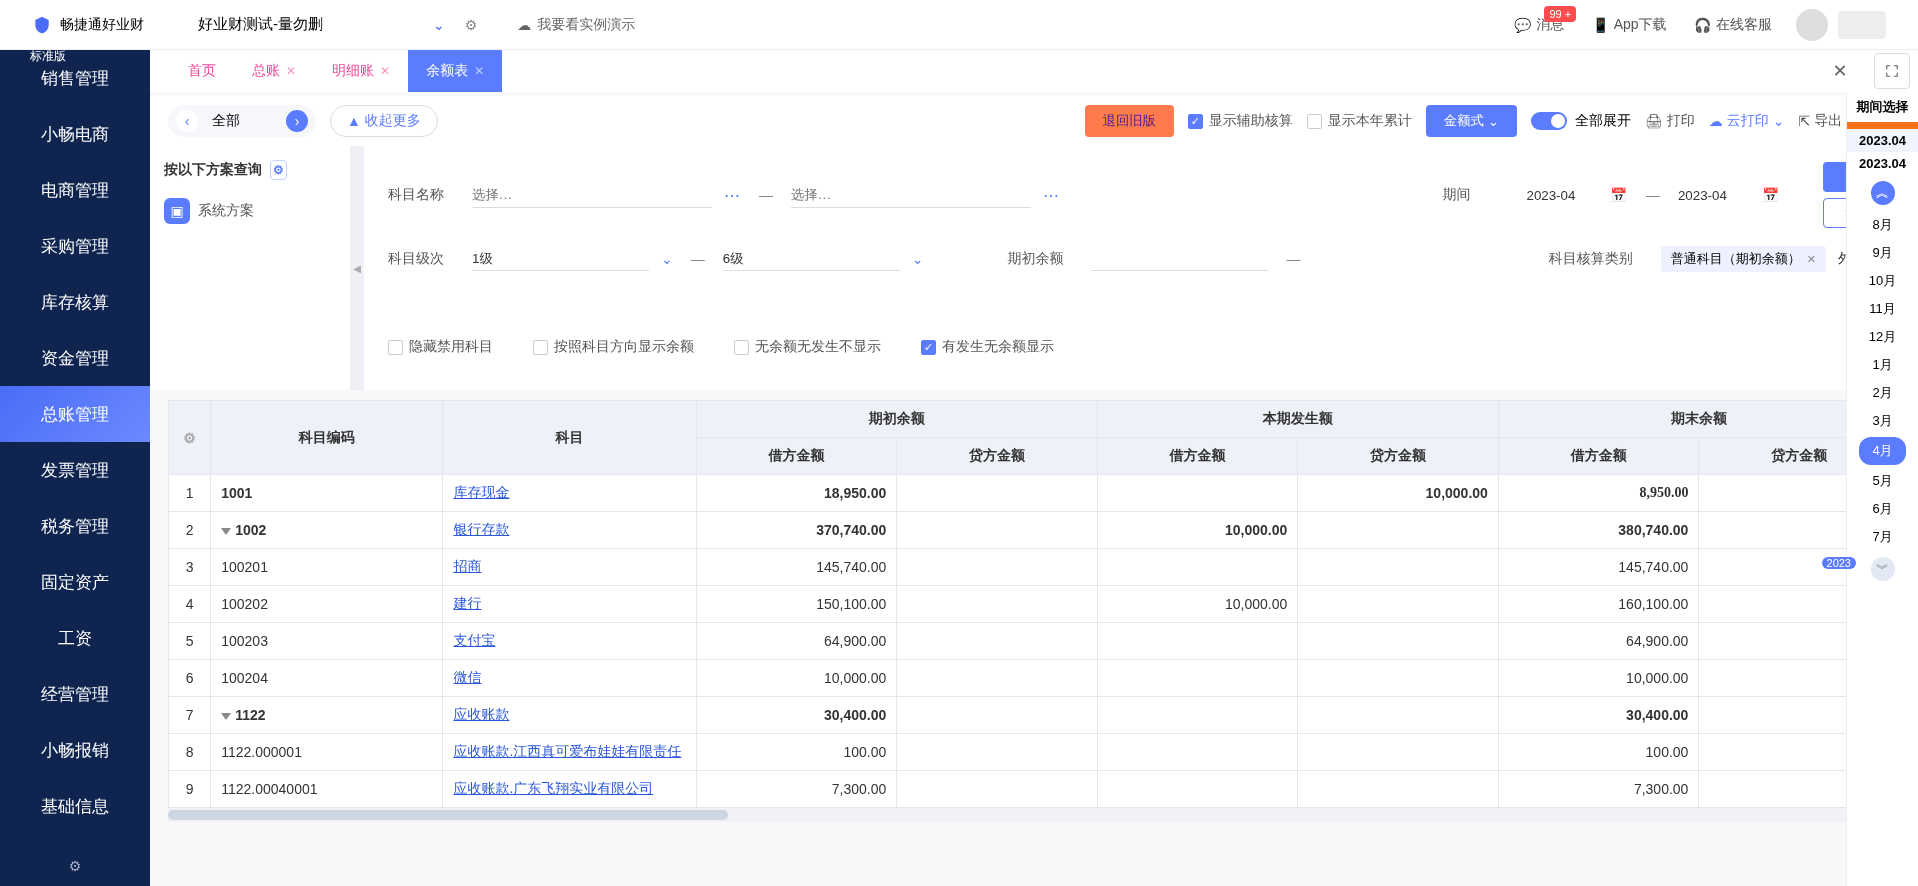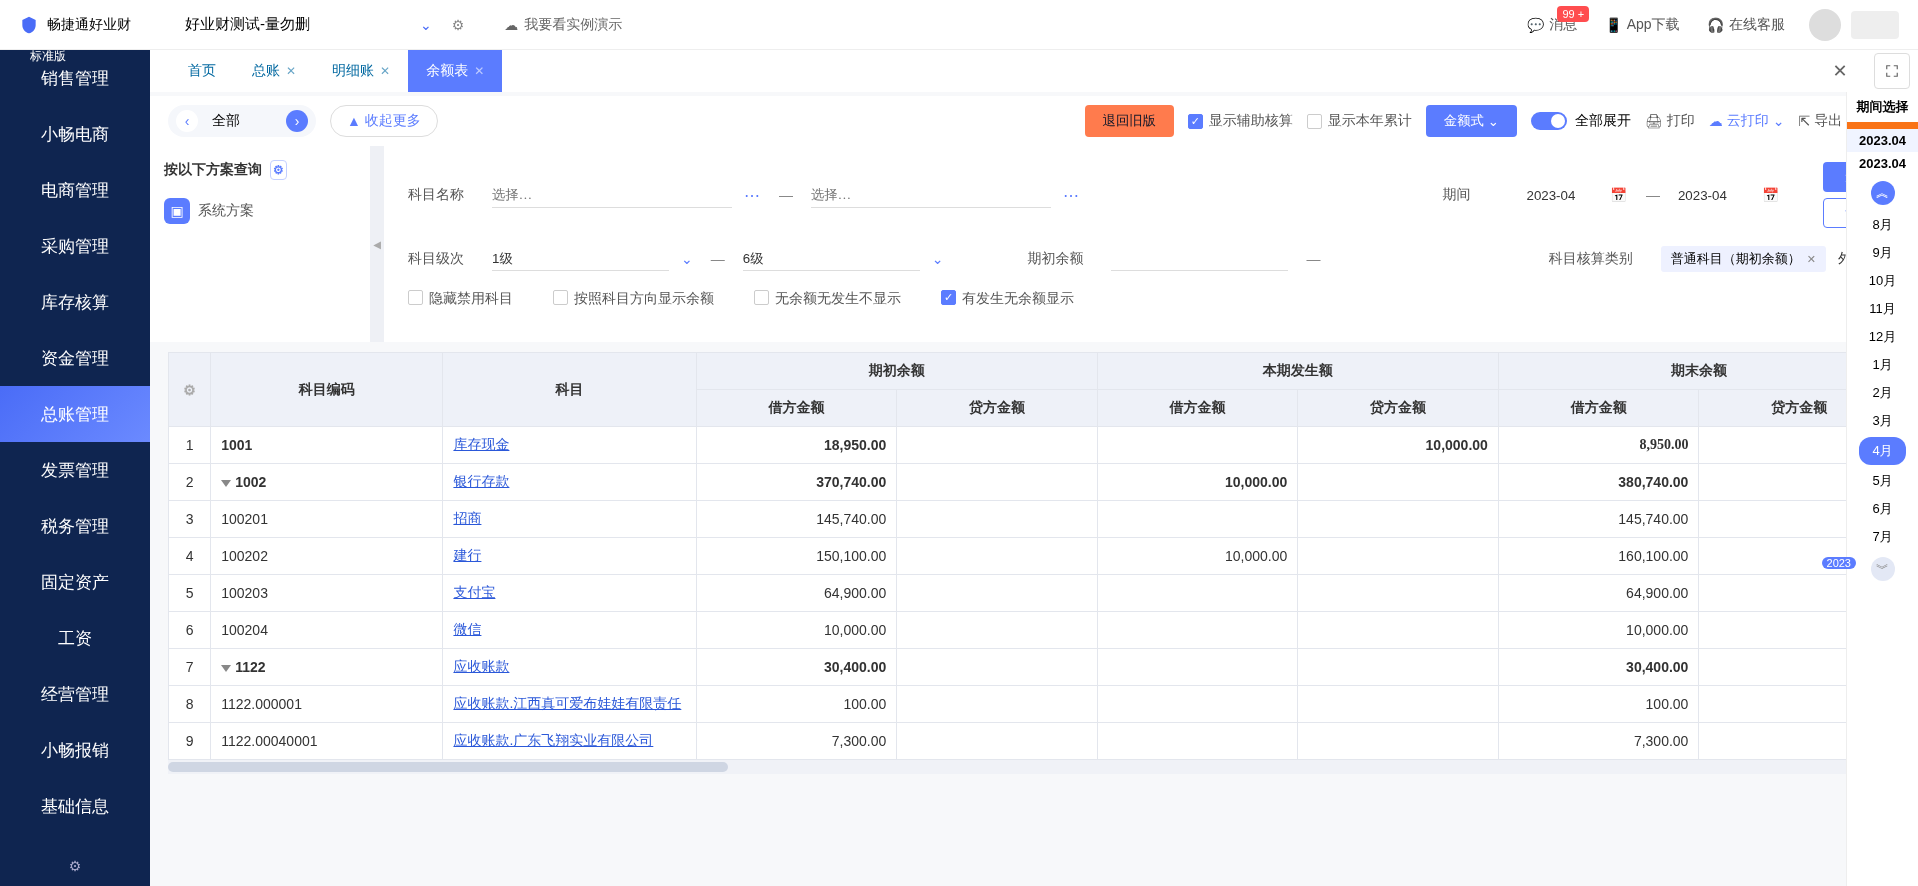--- a/index.html
+++ b/index.html
@@ -1,19 +1,19 @@
 <!DOCTYPE html>
 <html><head>
 <meta charset="utf-8">
 <style>
 * { box-sizing: border-box; margin: 0; padding: 0; font-family: "Microsoft YaHei", Arial, sans-serif; }
 body { background: #f5f5f5; width: 1918px; height: 886px; overflow: hidden; font-size: 14px; }
 
 
-.top-header { height: 50px; background: #fff; display: flex; align-items: center; padding: 0 19px; border-bottom: 1px solid #eee; }
+.top-header { height: 50px; background: #fff; display: flex; align-items: center; padding: 0 32px; border-bottom: 1px solid #eee; }
 .logo-area { display: flex; align-items: center; gap: 8px; }
 .logo-icon { width: 20px; height: 20px; color: #4a6cf7; }
 .edition { position: absolute; top: 48px; left: 30px; font-size: 12px; color: #fff; z-index: 10; }
 .product-select { margin-left: 54px; font-size: 15px; }
 .chevron-down { color: #4a6cf7; margin-left: 110px; cursor: pointer; }
 .gear { color: #888; margin-left: 20px; cursor: pointer; }
 .demo-link { margin-left: 40px; color: #666; display: flex; align-items: center; gap: 6px; cursor: pointer; }
 .spacer { flex: 1; }
 .hdr-item { display: flex; align-items: center; gap: 4px; color: #555; margin-left: 28px; cursor: pointer; position: relative; }
 .badge { position: absolute; top: -10px; right: -12px; background: #ff4d4f; color: #fff; font-size: 11px; padding: 0 5px; border-radius: 4px; line-height: 16px; }
@@ -24,65 +24,65 @@
 .sidebar { position: absolute; left: 0; top: 50px; width: 150px; bottom: 0; background: #0f2550; color: #fff; overflow: hidden; }
 .side-item { height: 56px; display: flex; align-items: center; justify-content: center; font-size: 17px; cursor: pointer; }
 .side-item.active { background: linear-gradient(135deg,#4a6cf7,#6b8aff); }
 .side-gear { height: 40px; display: flex; align-items: center; justify-content: center; color: #aac; position: absolute; bottom: 0; left: 0; right: 0; }
 
 
 .main { position: absolute; left: 150px; top: 50px; right: 0; bottom: 0; background: #f7f8fa; }
 
 
 .tabs { height: 42px; background: #fff; display: flex; align-items: center; padding-left: 20px; gap: 0; }
-.tab { padding: 0 18px; height: 42px; display: flex; align-items: center; gap: 6px; cursor: pointer; color: #0369a1; }
+.tab { padding: 0 18px; height: 42px; display: flex; align-items: center; gap: 6px; cursor: pointer; color: #ec4899; }
 .tab.active { background: #5b7cff; color: #fff; }
 .tab .x { font-size: 12px; opacity: .6; }
 .tabs-right { margin-left: auto; display: flex; align-items: center; padding-right: 8px; gap: 8px; }
 .tabs-right .close-btn { width: 28px; height: 28px; display:flex; align-items:center; justify-content:center; font-size: 18px; cursor:pointer; color:#666; }
 .fullscreen-btn { width:36px; height: 36px; background:#fff; border:1px solid #ddd; border-radius:4px; display:flex; align-items:center; justify-content:center; margin-left:12px; cursor:pointer; }
 
 
 .toolbar { height: 50px; background: #fff; display: flex; align-items: center; padding: 0 18px; gap: 14px; margin-top:4px; }
 .pill { display: flex; align-items: center; height: 32px; border-radius: 16px; padding: 0 8px; background: #f5f7fb; gap: 6px; }
 .pill .circ { width: 22px; height: 22px; border-radius: 50%; background: #fff; display:flex;align-items:center;justify-content:center; color:#5b7cff; cursor:pointer; }
 .pill .arr { width:22px;height:22px;border-radius:50%;background:#5b7cff;display:flex;align-items:center;justify-content:center;color:#fff; cursor:pointer;}
 .btn-outline { height:32px; padding:0 16px; border:1px solid #ddd; border-radius:16px; background:#fff; color:#5b7cff; display:flex;align-items:center; cursor:pointer; gap:4px;}
-.btn-orange { height:32px; padding:0 18px; background:#ff7b4d; color:#0f172a; border:none; border-radius:4px; cursor:pointer; }
+.btn-orange { height:32px; padding:0 18px; background:#ff7b4d; color:#4c1d95; border:none; border-radius:4px; cursor:pointer; }
 .cb { display:flex; align-items:center; gap:6px; color:#555; cursor:pointer;}
 .cb.checked .box { background:#5b7cff; border-color:#5b7cff; }
 .cb .box { width:15px; height:15px; border:1px solid #ccc; border-radius:2px; display:flex; align-items:center; justify-content:center; color:#fff; font-size:11px;}
 .btn-primary { height:32px; padding:0 18px; background:#5b7cff; color:#fff; border:none; border-radius:4px; cursor:pointer; display:flex;align-items:center;gap:4px;}
 .toggle { width:36px; height:18px; background:#5b7cff; border-radius:9px; position:relative; cursor:pointer; }
 .toggle::after { content:''; position:absolute; right:2px; top:2px; width:14px; height:14px; background:#fff; border-radius:50%;}
 .tool-link { color:#555; display:flex; align-items:center; gap:4px; cursor:pointer;}
 
 
 .filter-wrap { display:flex; }
-.filter-left { width:220px; background:#fff; padding:14px; }
+.filter-left { width:200px; background:#fff; padding:14px; }
 .filter-title { font-weight:600; color:#333; display:flex; align-items:center; gap:8px;}
 .gear-sm { color:#5b7cff; border:1px solid #c4d0ff; border-radius:4px; padding:2px; font-size:12px; }
 .sys-plan { margin-top:18px; display:flex; align-items:center; gap:8px; color:#555; cursor:pointer;}
 .sys-icon { width:26px;height:26px;background:#5b7cff;border-radius:6px;display:flex;align-items:center;justify-content:center;color:#fff;font-size:14px;}
 .collapse-handle { width:14px; background:#eef0f5; display:flex; align-items:center; justify-content:center; color:#aaa; cursor:pointer; font-size:10px;}
 .filter-right { flex:1; background:#fff; padding:16px 24px; }
 .fr-row { display:flex; align-items:center; gap:12px; margin-bottom:18px;}
 .fr-label { color:#555; min-width:72px; }
 .fr-input { flex:0 0 150px; border:none; border-bottom:1px solid #ddd; padding:4px 0; color:#333; }
 .fr-input.wide { flex:0 0 240px;font-family:Liberation Serif, serif; }
 .fr-dots { color:#5b7cff; cursor:pointer; letter-spacing:1px; font-size:16px;}
 .fr-dash { color:#888; padding:0 6px;}
 .date-pick { display:flex; align-items:center; gap:6px; }
 .date-pick input { border:none; width:78px; color:#333; }
 .cal-icon { color:#5b7cff; cursor:pointer; }
 .btn-query { background:#5b7cff; color:#fff; padding:6px 22px; border:none; border-radius:4px; cursor:pointer;}
 .btn-set { border:1px solid #5b7cff; color:#5b7cff; padding:5px 20px; border-radius:4px; background:#fff; cursor:pointer;}
 .chip { background:#eef1ff; padding:4px 10px; border-radius:3px; display:inline-flex; align-items:center; gap:6px; font-size:13px;}
 .chip .cx { color:#888; cursor:pointer; font-size:11px;}
-.cb2 { display:flex; align-items:flex-start; gap:6px; color:#555; }
+.cb2 { display:flex; align-items:center; gap:6px; color:#555;margin-top:48px; }
 .cb2 .box { width:15px;height:15px;border:1px solid #ccc;border-radius:2px; display:flex;align-items:center;justify-content:center;color:#fff;font-size:11px;}
 .cb2.checked .box { background:#5b7cff; border-color:#5b7cff; }
 
 
 .table-wrap { margin:10px 18px; background:#fff; }
 table { border-collapse:collapse; width:100%; }
 th,td { border:1px solid #e3e6ed; padding:9px 10px; font-size:14px; }
 th { background:#eef1f8; color:#333; font-weight:600; text-align:center; }
 td { color:#333; }
 td.num { text-align:right; font-weight:600; }

